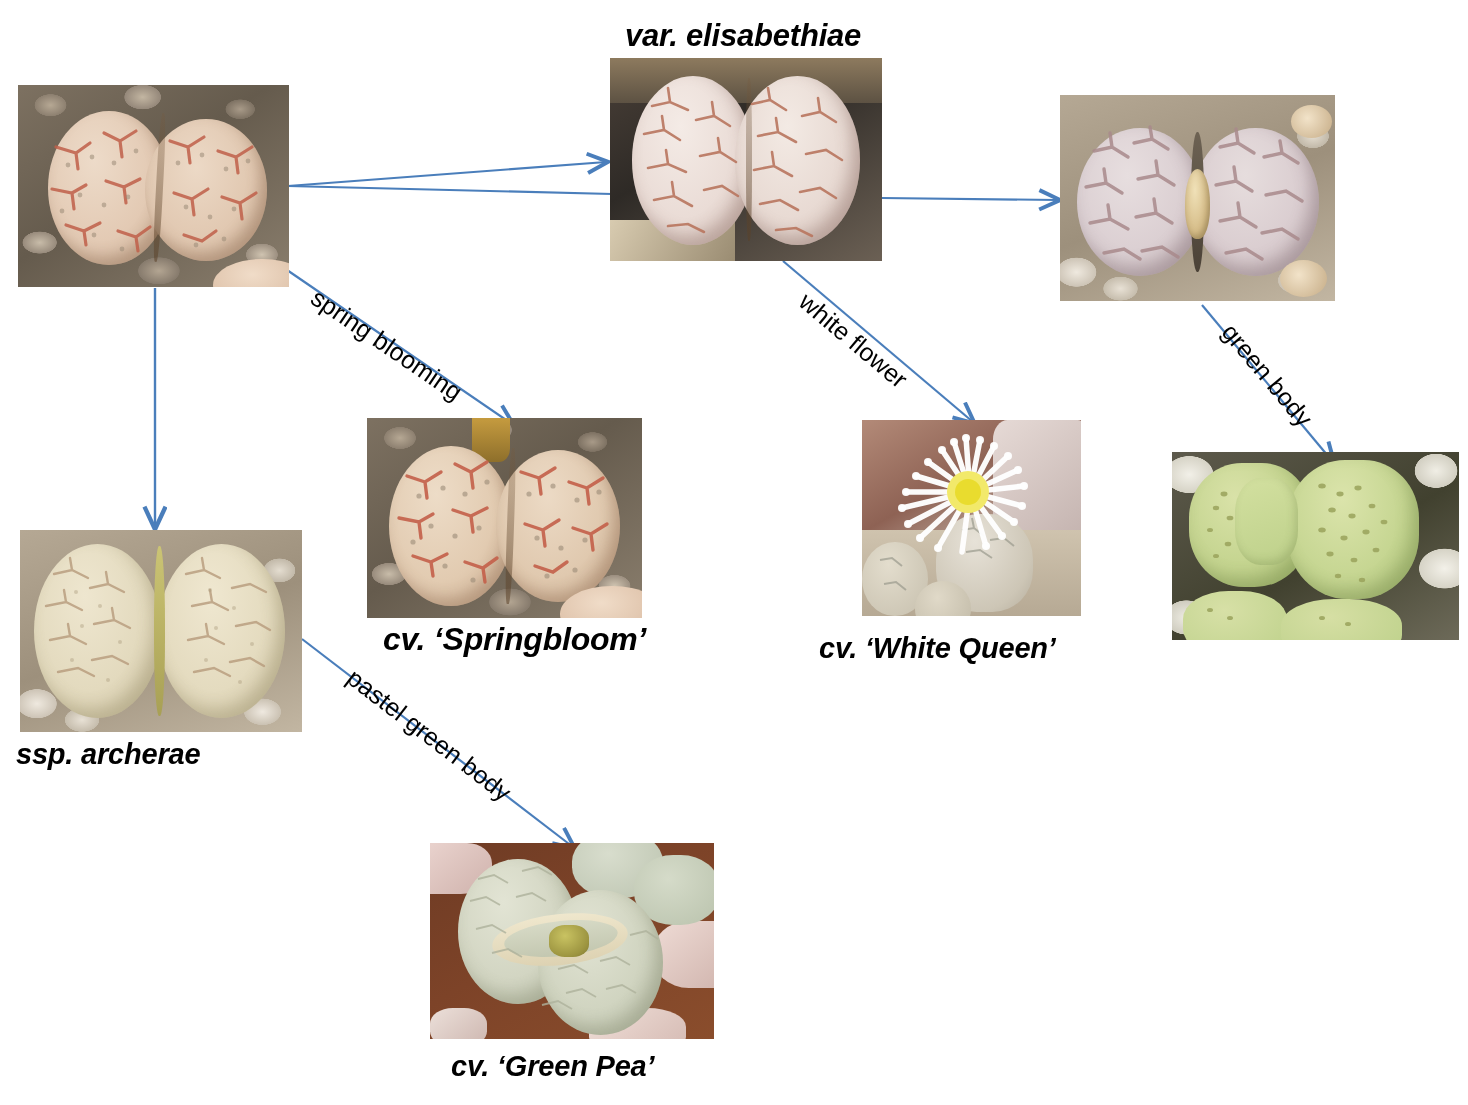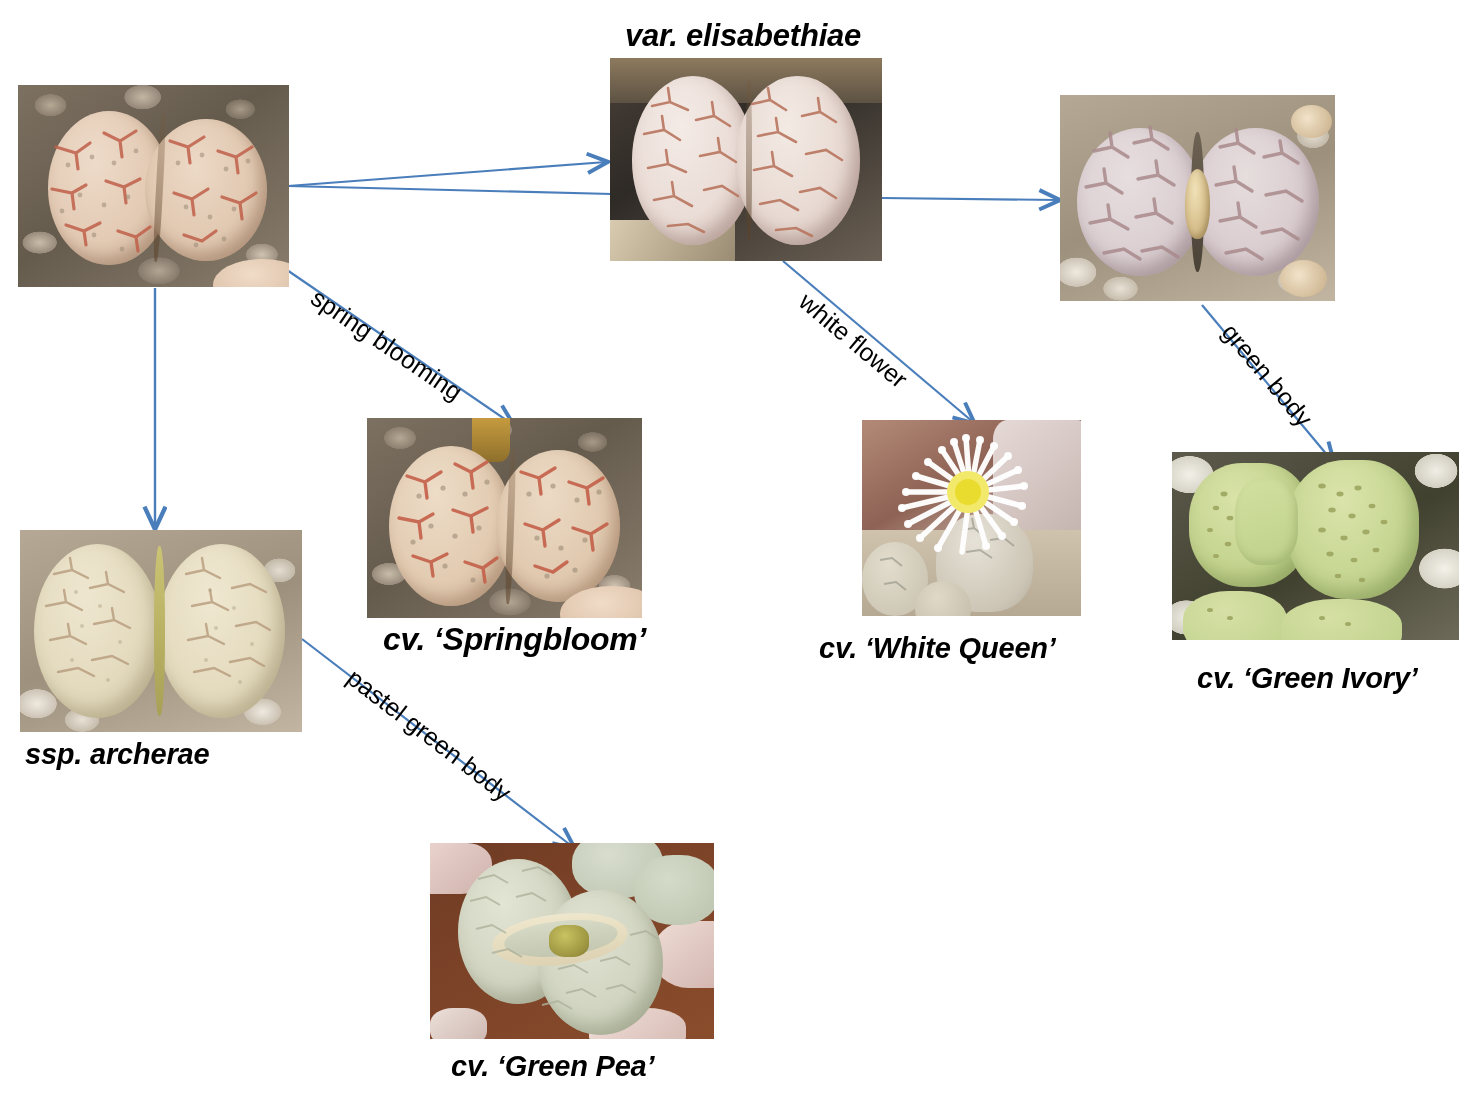--- a/index.html
+++ b/index.html
@@ -293,21 +293,21 @@
             <circle cx="214" cy="78" r="2"></circle>
             <circle cx="196" cy="98" r="2"></circle>
           <circle cx="232" cy="114" r="2"></circle>
             <circle cx="186" cy="130" r="2"></circle>
             <circle cx="220" cy="152" r="2"></circle>
         </g>
       </svg>
     </div>
   </div>
 
-  <div class="node-label" style="left:25px; top:738px; font-size:29px;">ssp. archerae</div>
+  <div class="node-label" style="left:16px; top:738px; font-size:29px;">ssp. archerae</div>
 
   <div class="photo" style="left:367px; top:418px; width:275px; height:200px;">
     <div class="inner">
       <div class="gravel"></div>
       <div style="position:absolute; left:38%; top:0; width:14%; height:22%; background:linear-gradient(180deg,#c59b3f,#8e6f2b); border-radius:0 0 30% 30%;"></div>
       <div class="lobe" style="left:8%; top:14%; width:45%; height:80%; background:radial-gradient(ellipse at 38% 30%, #eddcc7 0%, #e2cbb1 55%, #c8aa8d 100%); box-shadow: inset -6px -8px 14px rgba(120,85,60,0.32);"></div>
       <div class="lobe" style="left:47%; top:16%; width:45%; height:76%; background:radial-gradient(ellipse at 42% 30%, #ecdac5 0%, #e0c9af 55%, #c6a88b 100%); box-shadow: inset -6px -8px 14px rgba(120,85,60,0.32);"></div>
       <div class="fissure" style="left:51%; top:15%; width:2.4%; height:78%; transform: rotate(2deg);"></div>
       <svg class="vein-svg" viewBox="0 0 275 200" preserveAspectRatio="none">
         <g stroke="#c4604a" stroke-width="3.4" fill="none" stroke-linecap="round" opacity="0.9">
@@ -463,21 +463,20 @@
           <ellipse cx="190" cy="128" rx="3.2" ry="2.2"></ellipse>
             <ellipse cx="38" cy="158" rx="3" ry="2.1"></ellipse>
           <ellipse cx="58" cy="166" rx="3" ry="2.1"></ellipse>
             <ellipse cx="150" cy="166" rx="3" ry="2.1"></ellipse>
           <ellipse cx="176" cy="172" rx="3" ry="2.1"></ellipse>
         </g>
       </svg>
     </div>
   </div>
 
-  <div class="node-label" style="left:1197px; top:662px; font-size:29px;">cv. ‘Green Ivory’</div>
 
   <div class="photo" style="left:430px; top:843px; width:284px; height:196px;">
     <div class="inner">
       <div style="position:absolute; inset:0; background:linear-gradient(150deg,#6e3b24 0%,#7d4328 45%,#8a4d2c 100%);"></div>
       <div style="position:absolute; left:0; top:0; width:22%; height:26%; border-radius:0 40% 50% 0; background:linear-gradient(140deg,#e9d2cd,#cfb2ac);"></div>
       <div style="position:absolute; left:78%; top:40%; width:26%; height:34%; border-radius:50% 0 0 50%; background:linear-gradient(140deg,#efdcd6,#d1b5ae);"></div>
       <div style="position:absolute; left:56%; top:84%; width:34%; height:24%; border-radius:40%; background:linear-gradient(140deg,#f0dfd8,#d4b9b2);"></div>
       <div style="position:absolute; left:0%; top:84%; width:20%; height:20%; border-radius:40%; background:linear-gradient(140deg,#ece0da,#cdb6af);"></div>
 
       <div style="position:absolute; left:50%; top:-6%; width:32%; height:34%; border-radius:46%; background:radial-gradient(ellipse at 40% 34%, #d8ddcd, #bcc4b0);"></div>

